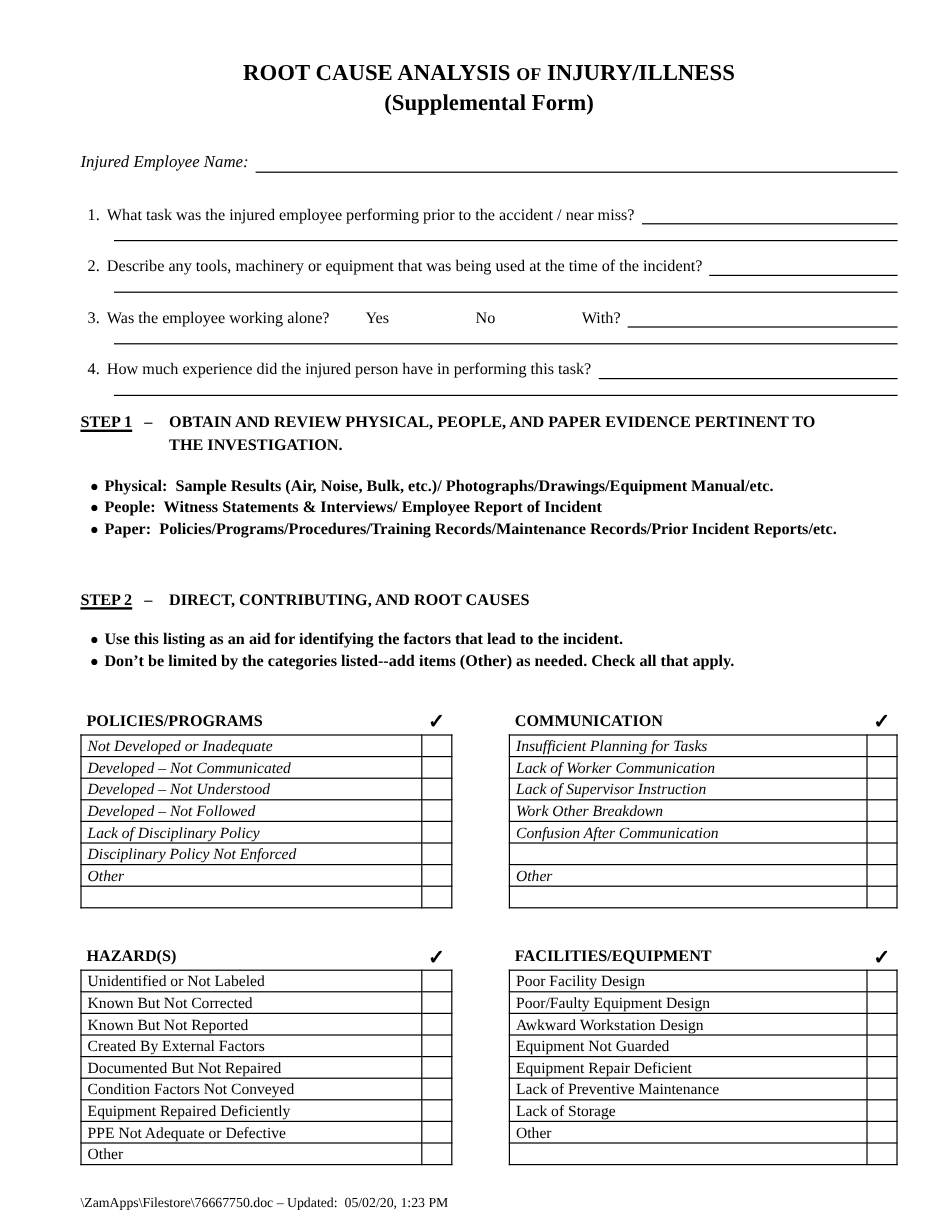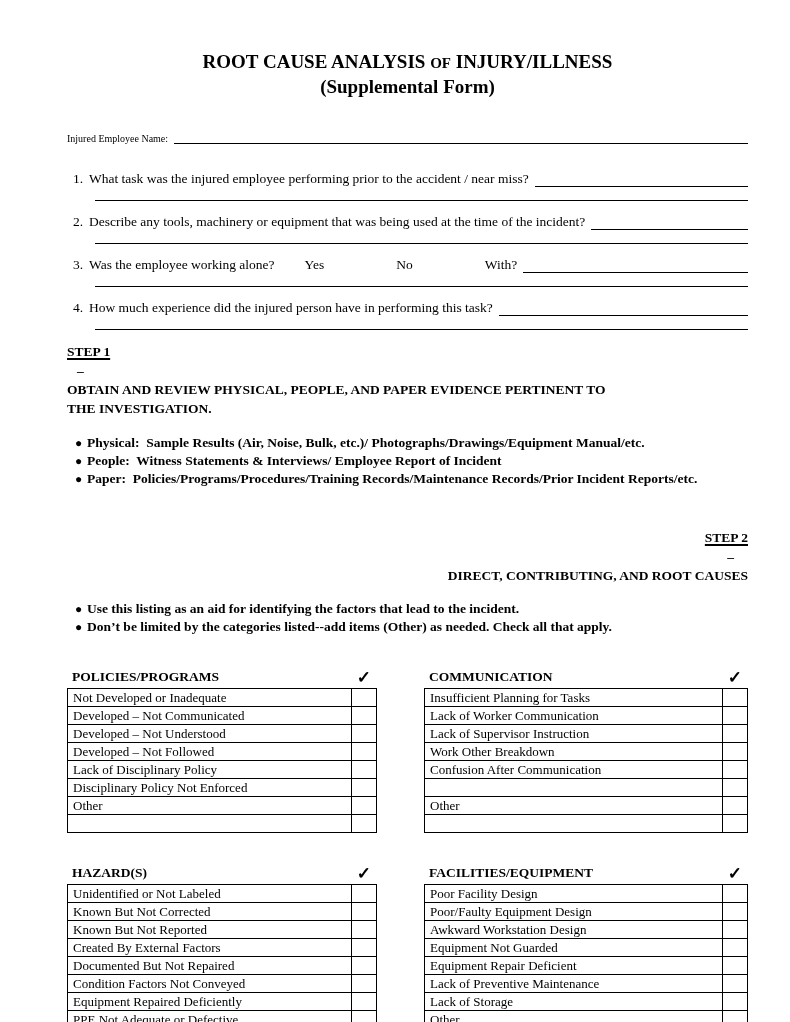--- a/index.html
+++ b/index.html
@@ -24,36 +24,36 @@
     font-weight: bold;
     text-decoration-thickness: 2px;
     text-underline-offset: 3px;
     line-height: 23px;
   }
   .title-line1 .small-of { font-size: 15px; }
   .title-line2 { font-size: 19px; font-weight: bold; line-height: 24px; }
 
   
   .name-row { display: flex; align-items: flex-end; height: 18px; margin-bottom: 26px; }
-  .name-label { font-size: 10px; white-space: nowrap; }
+  .name-label { font-size: 14px; white-space: nowrap; font-style: italic; }
   .fill-line { flex: 1; border-bottom: 1px solid #000; height: 16px; margin-left: 6px; }
 
   
   .question { margin-bottom: 12px; }
   .q-row1 { display: flex; align-items: flex-end; height: 17px; font-size: 13.5px; }
   .q-num { width: 22px; padding-left: 6px; flex: 0 0 auto; }
   .q-text { white-space: nowrap; flex: 0 0 auto; }
   .q-opt { flex: 0 0 auto; }
   .q-opt.yes { margin-left: 30px; }
   .q-opt.no { margin-left: 72px; margin-top: 32px; }
   .q-opt.with { margin-left: 72px; }
   .q-row2 { margin-left: 28px; height: 14px; border-bottom: 1px solid #000; }
 
   
-  .step-heading { display: flex; font-size: 13.5px; font-weight: bold; line-height: 19px; flex-direction: column; }
+  .step-heading { display: flex; font-size: 13.5px; font-weight: bold; line-height: 19px; }
   .step-label {
     flex: 0 0 auto;
     text-decoration: underline;
     text-decoration-thickness: 1.5px;
     text-underline-offset: 2px;
   }
   .step-dash { flex: 0 0 auto; padding: 0 14px 0 10px; }
   .step-text { max-width: 545px; }
   .step1-heading { margin-top: 4px; margin-bottom: 16px; }
   .step2-heading { margin-top: 40px; margin-bottom: 15px; align-items: flex-end; }
@@ -72,21 +72,21 @@
     justify-content: space-between;
     row-gap: 32px;
   }
   .t-header { display: flex; justify-content: space-between; align-items: flex-end; margin-bottom: 3px; }
   .t-title { font-size: 13.5px; font-weight: bold; padding-left: 5px; }
   .t-check { font-size: 17px; font-weight: bold; padding-right: 6px; line-height: 14px; }
   table.cause-table { border-collapse: collapse; width: 100%; table-layout: fixed; }
   table.cause-table td { border: 1px solid #000; font-size: 13px; }
   table.cause-table td.label-cell { padding-left: 5px; }
   table.cause-table td.check-cell { width: 25px; }
-  .t-top td { height: 18px; }
+  .t-top td { height: 18px; font-style: italic; }
   .t-bot td { height: 18px; }
 
   
   .footer { margin-top: 26px; font-size: 11.5px; white-space: pre-wrap; }
 </style>
 </head>
 <body>
 
 <div class="page">
 

